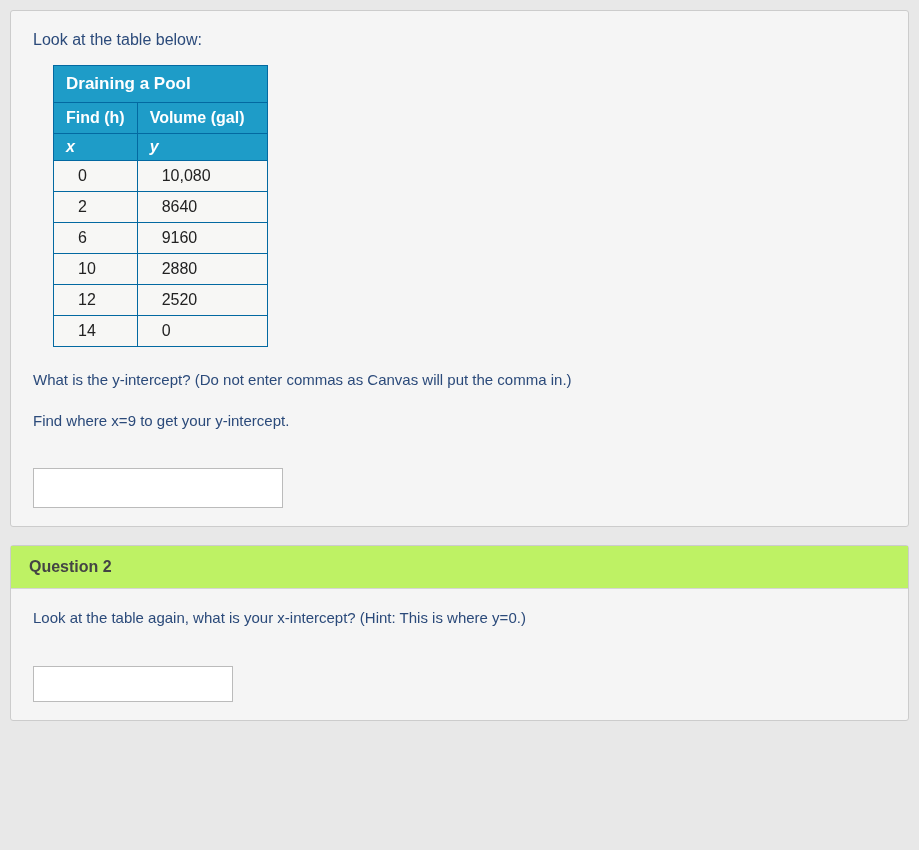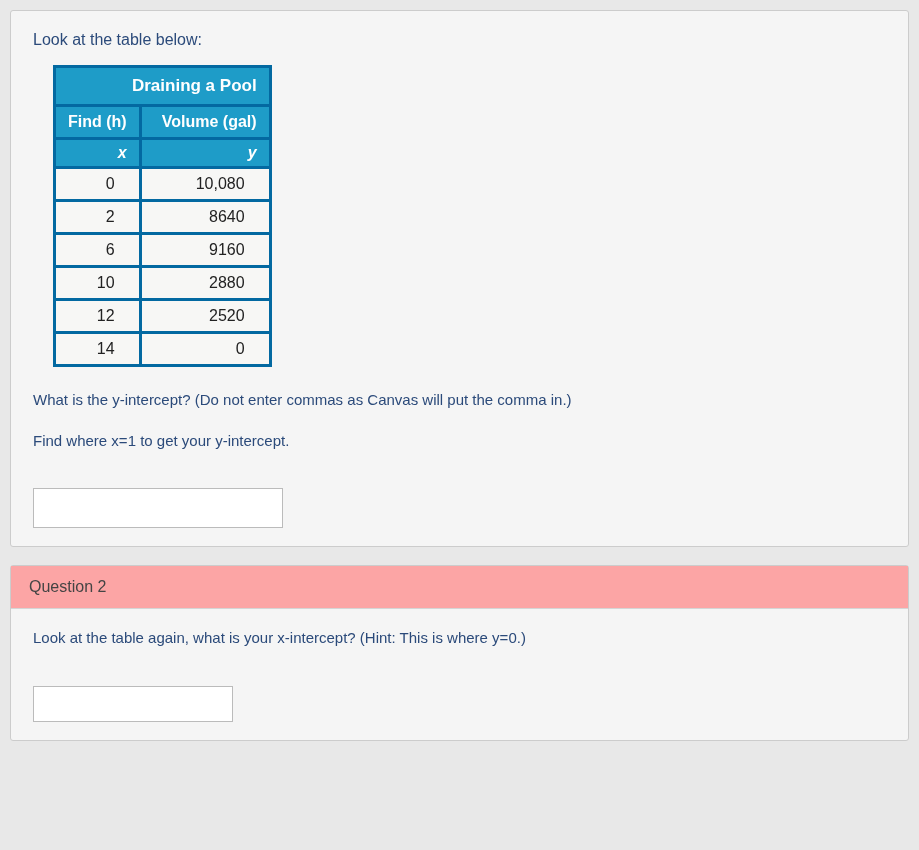--- a/index.html
+++ b/index.html
@@ -17,24 +17,24 @@
       background: #f5f5f5;
       border: 1px solid #ccc;
       border-radius: 3px;
       margin-bottom: 18px;
       padding: 0;
     }
     .question-content {
       padding: 18px 22px;
     }
     .question-header {
-      background: #fca5a5;
+      background: #bef264;
       border-bottom: 1px solid #d5d5d5;
       padding: 12px 18px;
-      font-weight: normal;
+      font-weight: bold;
       color: #444;
       font-size: 16px;
     }
     .prompt-text {
       color: #2b4a7a;
       font-size: 16px;
       margin-bottom: 14px;
       line-height: 1.4;
     }
     .prompt-text-sub {
@@ -42,22 +42,22 @@
       font-size: 15px;
       margin-bottom: 18px;
       line-height: 1.5;
     }
     .data-table {
       border-collapse: collapse;
       margin: 10px 0 22px 20px;
       border: 1px solid #333;
     }
     .data-table th, .data-table td {
-      border: 3px solid #0369a1;
-      text-align: right;
+      border: 1px solid #0369a1;
+      text-align: left;
       font-size: 16px;
     }
     .title-row th {
       background: #1e9cc8;
       color: #fff;
       font-weight: bold;
       padding: 8px 12px;
       font-size: 17px;
     }
     .header-row th {
@@ -149,21 +149,21 @@
         <td>2520</td>
       </tr>
       <tr>
         <td>14</td>
         <td>0</td>
       </tr>
     </tbody>
       </table>
 
     <p class="prompt-text-sub">What is the y-intercept? (Do not enter commas as Canvas will put the comma in.)</p>
-    <p class="prompt-text-sub">Find where x=1 to get your y-intercept.</p>
+    <p class="prompt-text-sub">Find where x=9 to get your y-intercept.</p>
 
     <input type="text" class="answer-input" value="" style="">
   </div>
 </div>
 
 <div class="question-block">
   <div class="question-header">Question 2</div>
   <div class="question-content">
     <p class="prompt-text-sub">Look at the table again, what is your x-intercept?  (Hint: This is where y=0.)</p>
     <input type="text" class="answer-input-small" value="" style="">

